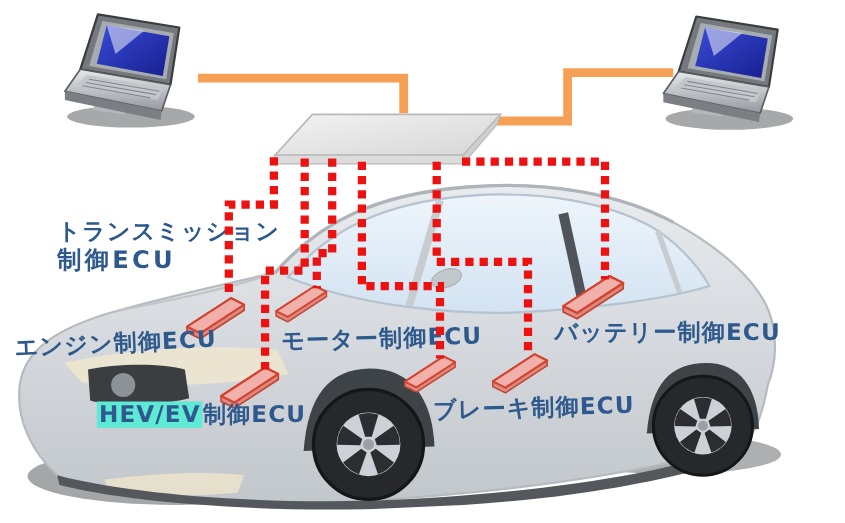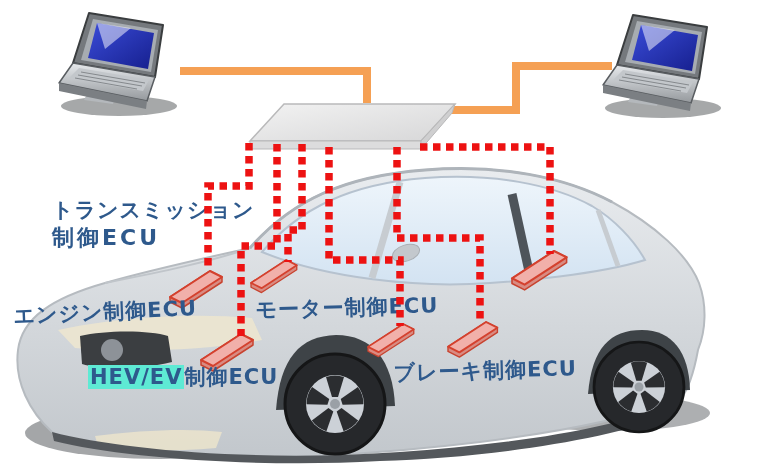--- a/index.html
+++ b/index.html
@@ -157,20 +157,21 @@
   <div class="labels">
     <div class="ecu-label" style="left:52px;top:197px;">
       <span>トランスミッション</span>
       <span class="l2">制御ECU</span>
     </div>
 
     <div class="ecu-label tilt-a" style="left:14px;top:303px;">エンジン制御ECU</div>
 
     <div class="ecu-label tilt-b" style="left:256px;top:297px;">モーター制御ECU</div>
 
+    <div class="ecu-label" style="left:504px;top:289px;">バッテリー制御ECU</div>
 
     <div class="ecu-label" style="left:88px;top:364px;">
       <span class="hev-hi">HEV/EV</span><span>制御ECU</span>
     </div>
 
     <div class="ecu-label tilt-b" style="left:394px;top:360px;">ブレーキ制御ECU</div>
   </div>
 
   <svg class="bus" width="768" height="475" viewBox="0 0 768 475">
     <g fill="none" stroke="#ED1212" stroke-width="7.5" stroke-dasharray="7.5 5.5">

